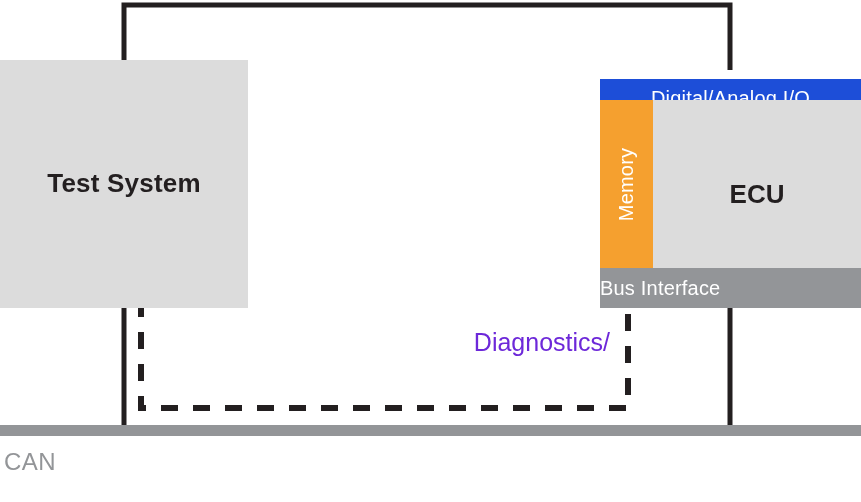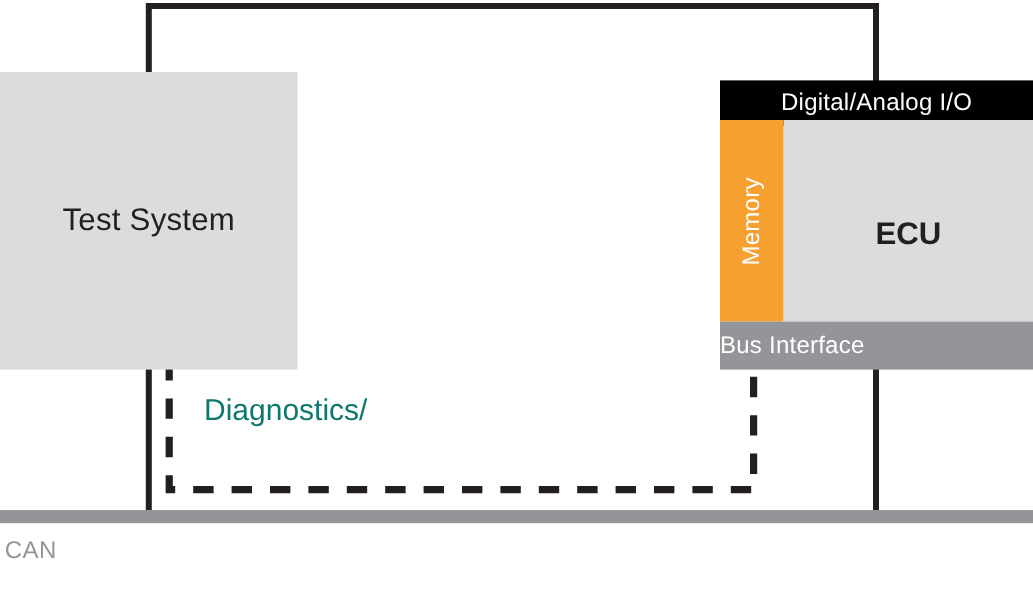--- a/index.html
+++ b/index.html
@@ -25,42 +25,42 @@
     top: 60px;
     width: 248px;
     height: 248px;
     background: #dcdcdc;
     display: flex;
     align-items: center;
     justify-content: center;
   }
   #test-system-label {
     font-size: 26px;
-    font-weight: normal;
+    font-weight: bold;
     color: #231f20;
     letter-spacing: 0.2px;
     text-align: center;
     line-height: 1.15;
   }
 
   
   #ecu-block {
     position: absolute;
     left: 600px;
     top: 62px;
     width: 261px;
     height: 246px;
   }
   #io-bar {
     position: absolute;
     left: 0;
-    top: 5px;
+    top: 17px;
     width: 100%;
     height: 38px;
-    background: #000000;
+    background: #1d4ed8;
     display: flex;
     align-items: center;
     justify-content: center;
   }
   #io-bar-label {
     font-size: 20px;
     color: #ffffff;
     letter-spacing: 0.2px;
   }
   #ecu-middle {
@@ -133,40 +133,40 @@
     height: 502px;
     pointer-events: none;
   }
 
   
   #diag-caption {
     position: absolute;
     left: 170px;
     top: 326px;
     width: 440px;
-    text-align: left;
+    text-align: right;
     font-size: 25px;
-    color: #0f766e;
+    color: #6d28d9;
     line-height: 1.32;
   }
 
   
   #can-bus-bar {
     position: absolute;
     left: 0;
     top: 425px;
     width: 861px;
     height: 11px;
     background: #939598;
   }
   #can-label {
     position: absolute;
     left: 4px;
     top: 448px;
-    font-size: 20px;
+    font-size: 24px;
     color: #939598;
     letter-spacing: 0.4px;
   }
 </style>
 </head>
 <body>
 
 <div id="diagram">
 
   <svg id="connectors" viewBox="0 0 861 502" width="861" height="502">

